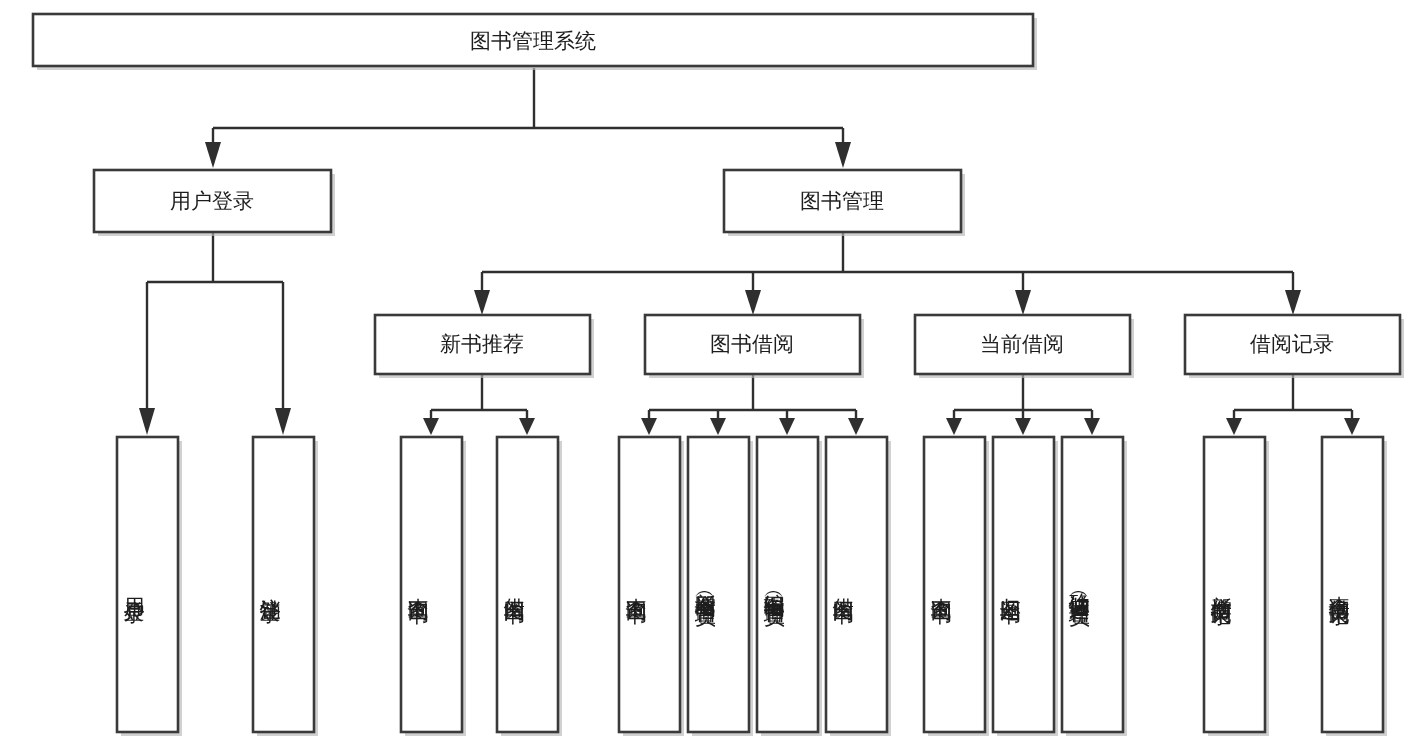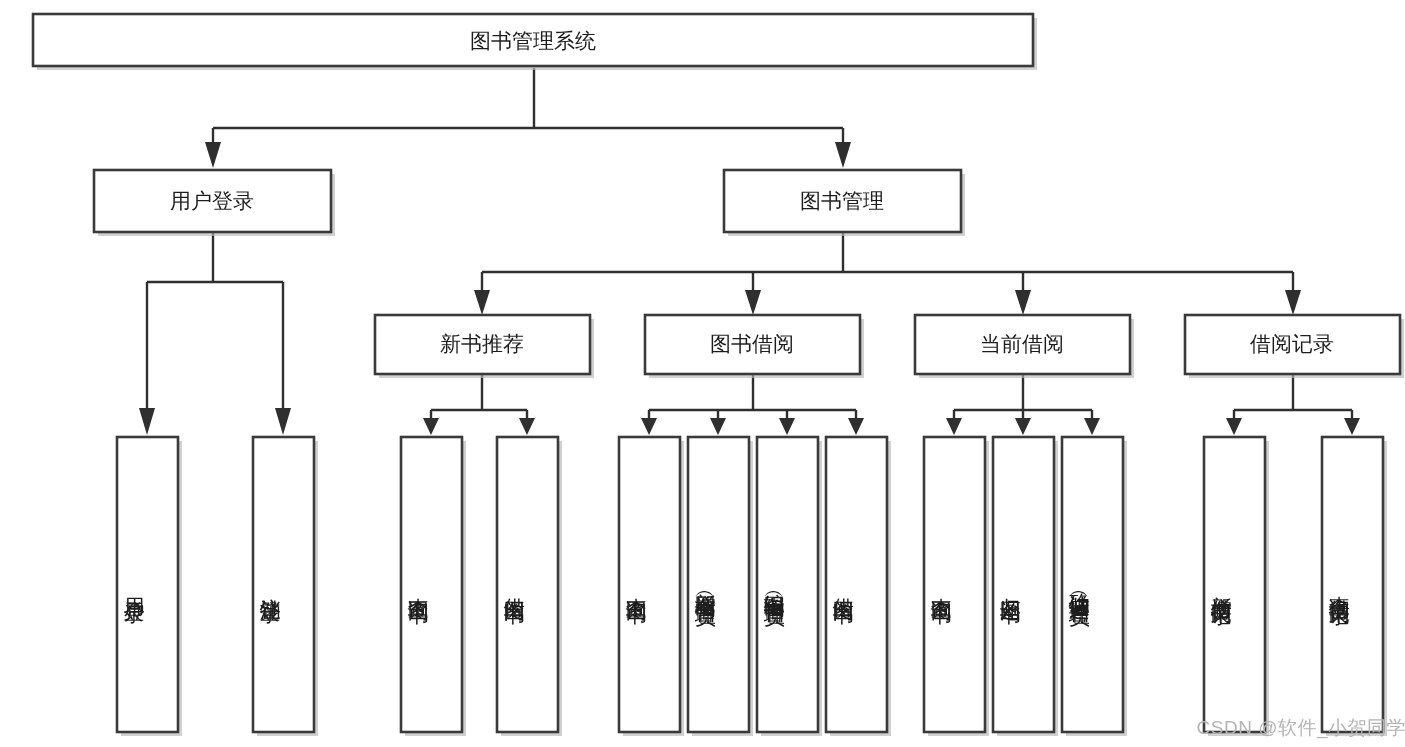--- a/index.html
+++ b/index.html
@@ -268,14 +268,13 @@
   <div style="position:absolute;left:1049px;top:437px;width:61px;height:295px;" class="leaf-label-wrap">
     <span class="leaf-label">确认归还（管理员）</span>
   </div>
   <div style="position:absolute;left:1191px;top:437px;width:61px;height:295px;" class="leaf-label-wrap">
     <span class="leaf-label">新增借阅记录</span>
   </div>
   <div style="position:absolute;left:1309px;top:437px;width:61px;height:295px;" class="leaf-label-wrap">
     <span class="leaf-label">查询借阅记录</span>
   </div>
 
-  <div class="watermark">CSDN @软件_小贺同学</div>
 </div>
 
 </body></html>

